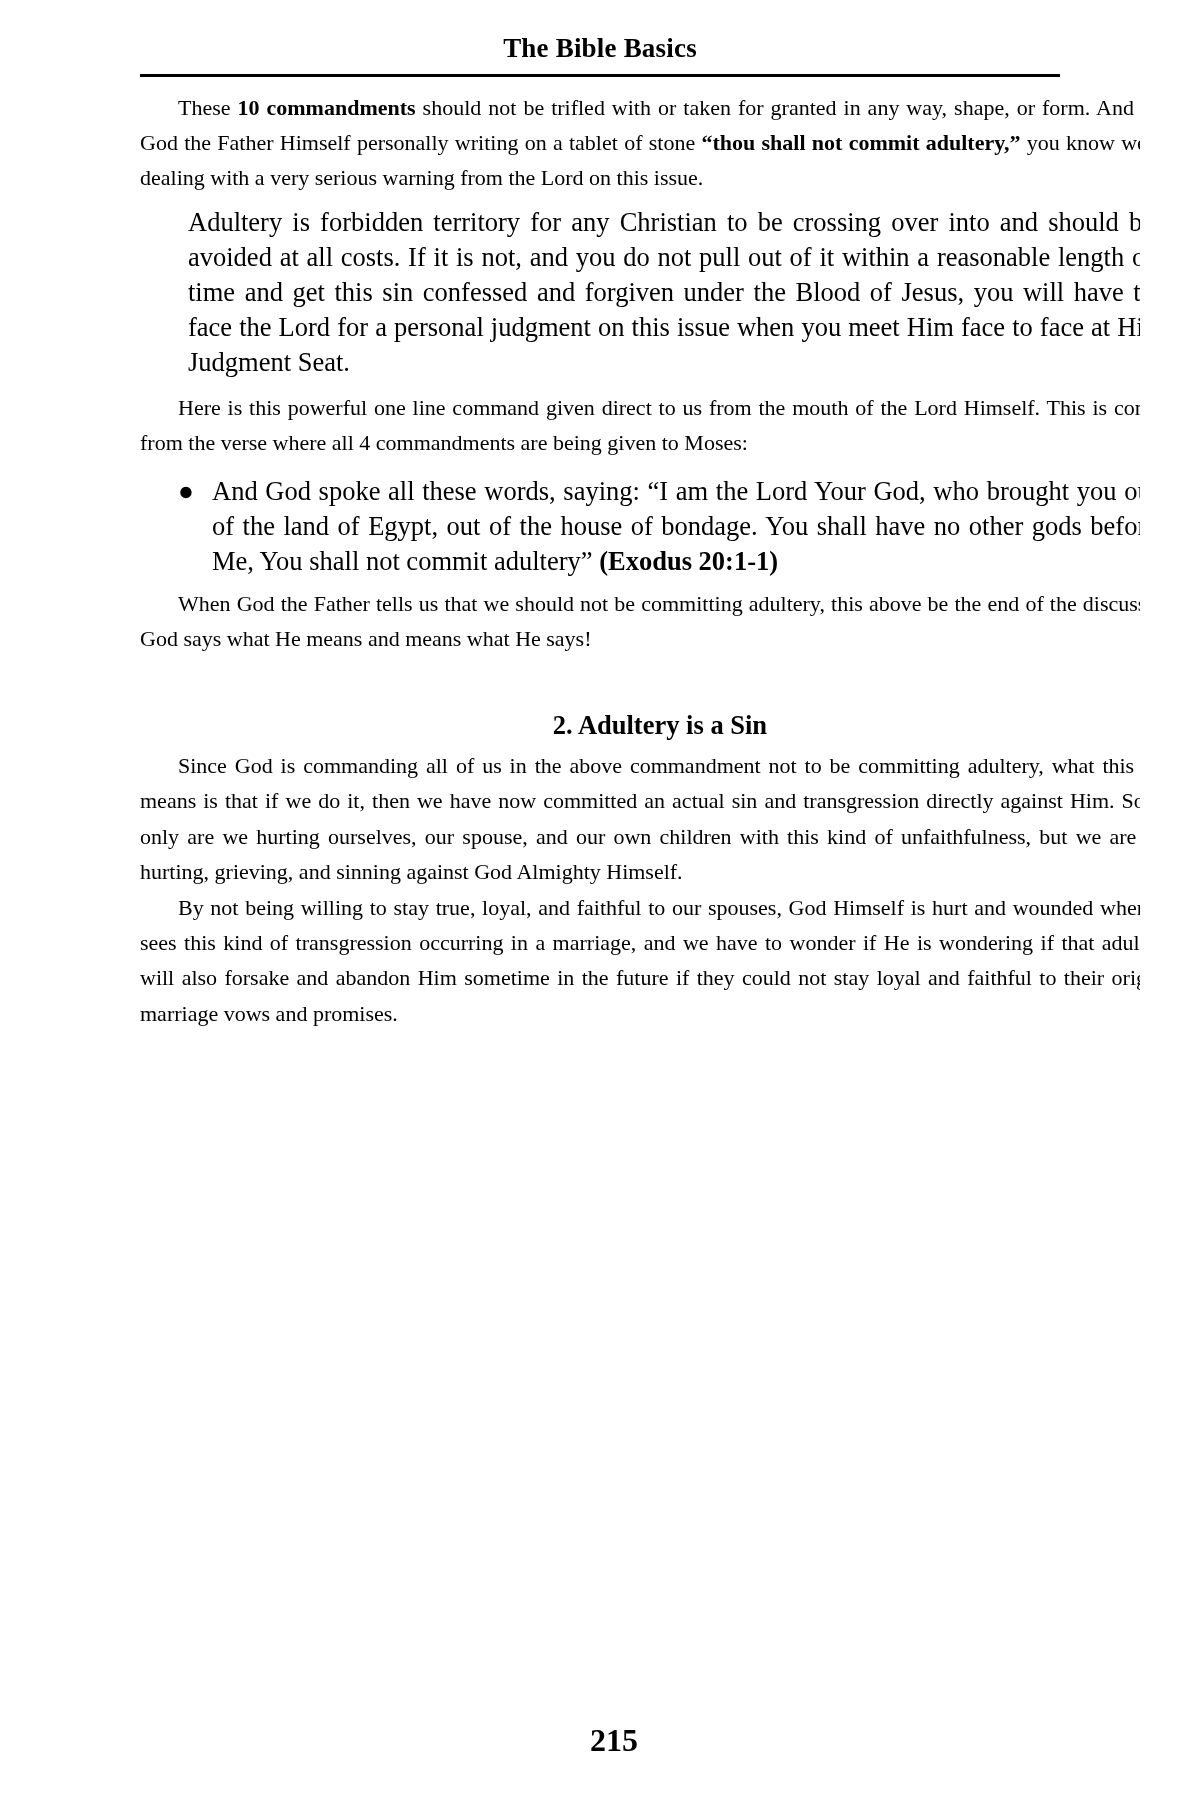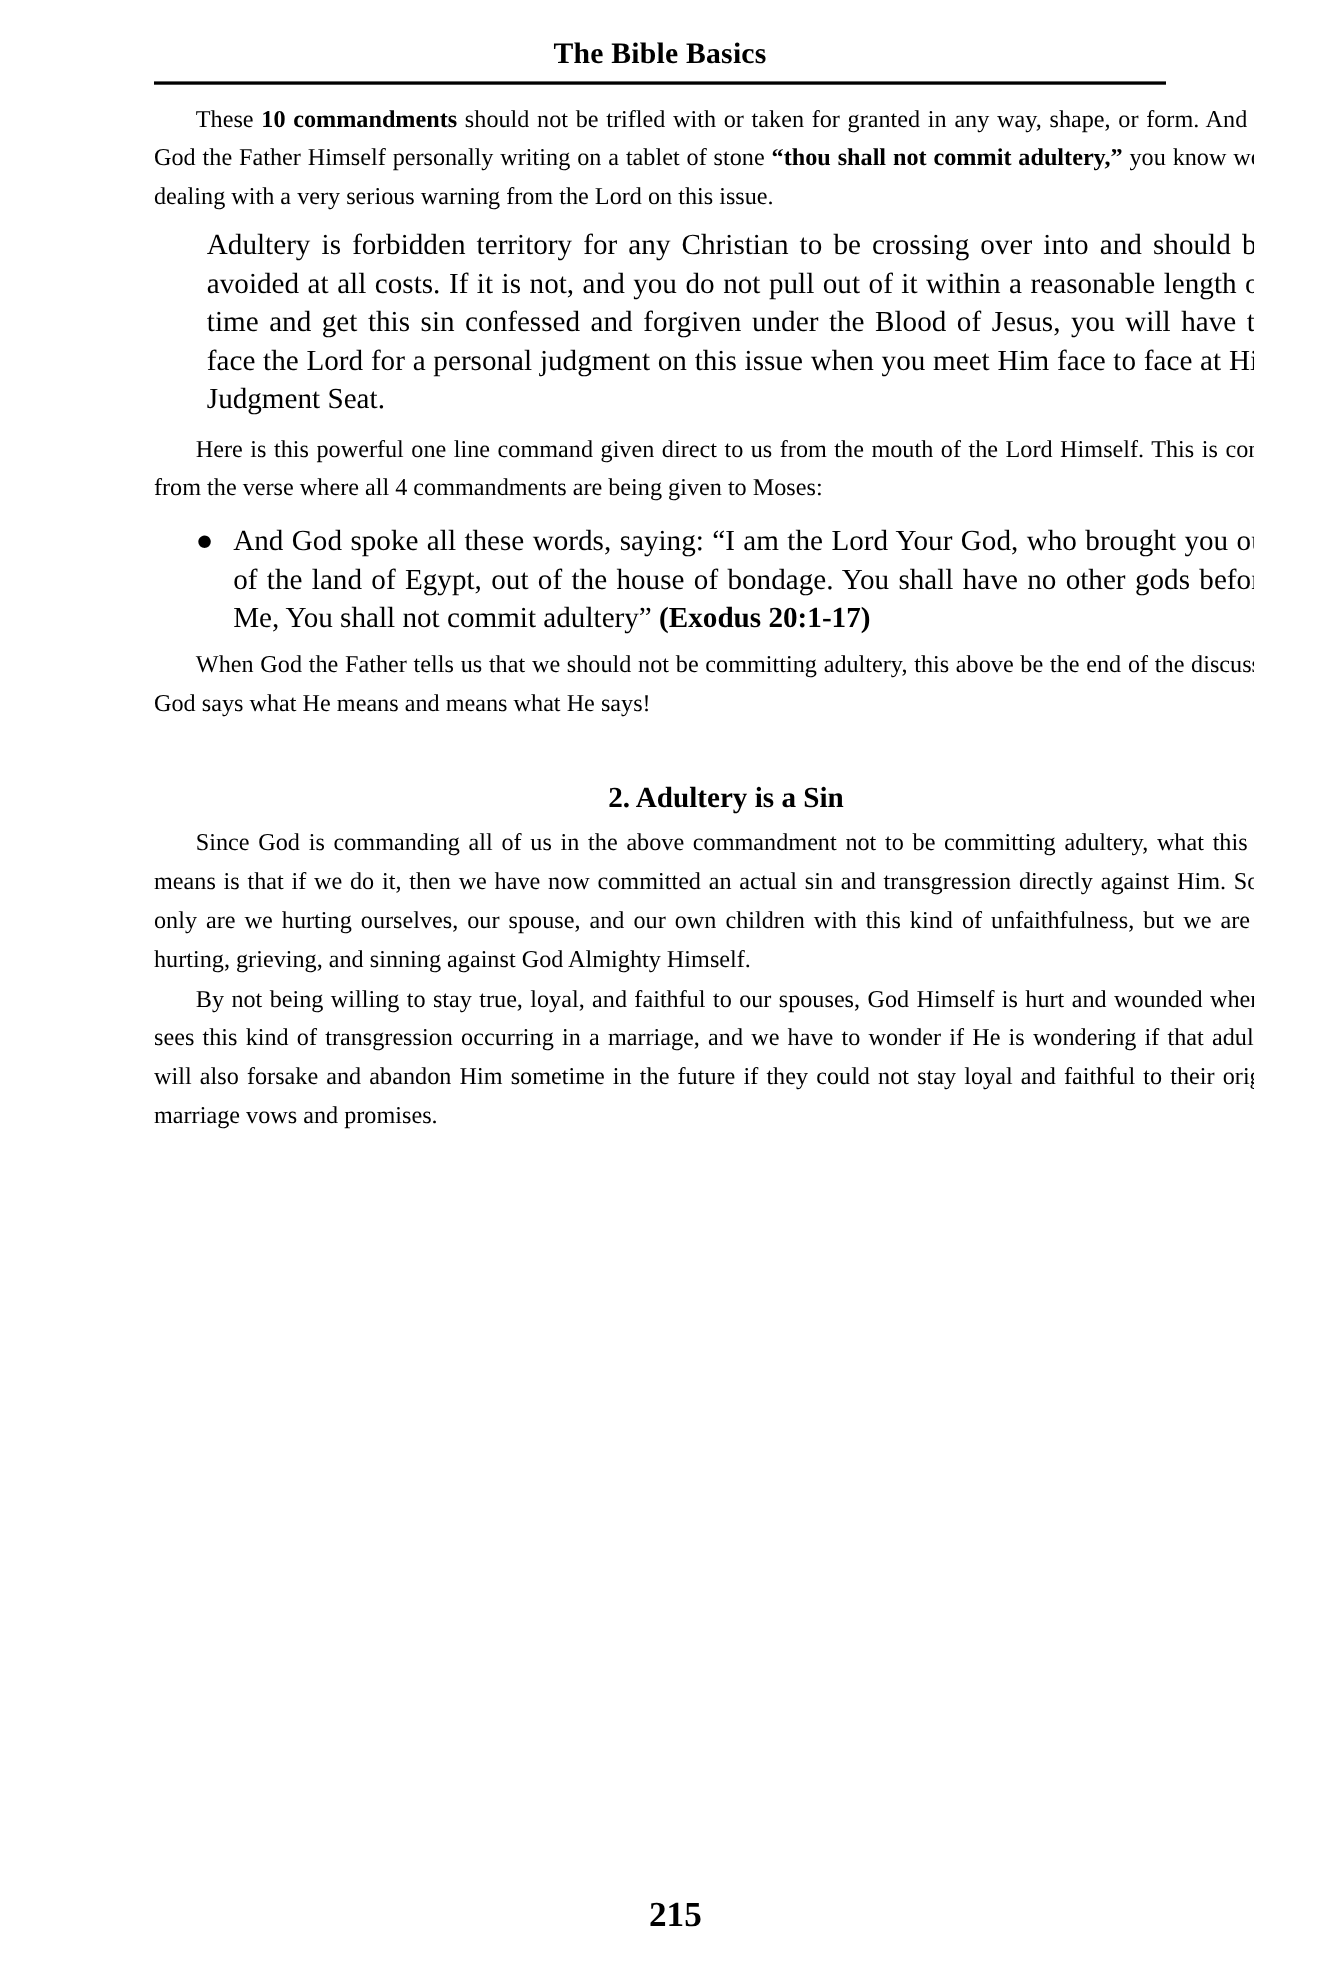--- a/index.html
+++ b/index.html
@@ -140,21 +140,21 @@
 
     <p class="body-par"><span>These </span><b>10 commandments</b><span> should not be trifled with or taken for granted in any way, shape, or form. And with God the Father Himself personally writing on a tablet of stone </span><b>“thou shall not commit adultery,”</b><span> you know we are dealing with a very serious warning from the Lord on this issue.</span></p>
 
     <div class="quote-block">
       <p>Adultery is forbidden territory for any Christian to be crossing over into and should be avoided at all costs. If it is not, and you do not pull out of it within a reasonable length of time and get this sin confessed and forgiven under the Blood of Jesus, you will have to face the Lord for a personal judgment on this issue when you meet Him face to face at His Judgment Seat.</p>
     </div>
 
     <p class="body-par">Here is this powerful one line command given direct to us from the mouth of the Lord Himself. This is coming from the verse where all 4 commandments are being given to Moses:</p>
 
     <ul class="bullet-list">
-      <li><span class="bullet-glyph">●</span><span>And God spoke all these words, saying: “I am the Lord Your God, who brought you out of the land of Egypt, out of the house of bondage. You shall have no other gods before Me, You shall not commit adultery” </span><b>(Exodus 20:1-17)</b></li>
+      <li><span class="bullet-glyph">●</span><span>And God spoke all these words, saying: “I am the Lord Your God, who brought you out of the land of Egypt, out of the house of bondage. You shall have no other gods before Me, You shall not commit adultery” </span><b>(Exodus 20:1-1)</b></li>
     </ul>
 
     <p class="body-par">When God the Father tells us that we should not be committing adultery, this above be the end of the discussion. God says what He means and means what He says!</p>
 
     <h2 class="section-heading">2. Adultery is a Sin</h2>
 
     <p class="body-par">Since God is commanding all of us in the above commandment not to be committing adultery, what this now means is that if we do it, then we have now committed an actual sin and transgression directly against Him. So not only are we hurting ourselves, our spouse, and our own children with this kind of unfaithfulness, but we are also hurting, grieving, and sinning against God Almighty Himself.</p>
 
     <p class="body-par">By not being willing to stay true, loyal, and faithful to our spouses, God Himself is hurt and wounded when He sees this kind of transgression occurring in a marriage, and we have to wonder if He is wondering if that adulterer will also forsake and abandon Him sometime in the future if they could not stay loyal and faithful to their original marriage vows and promises.</p>
 

